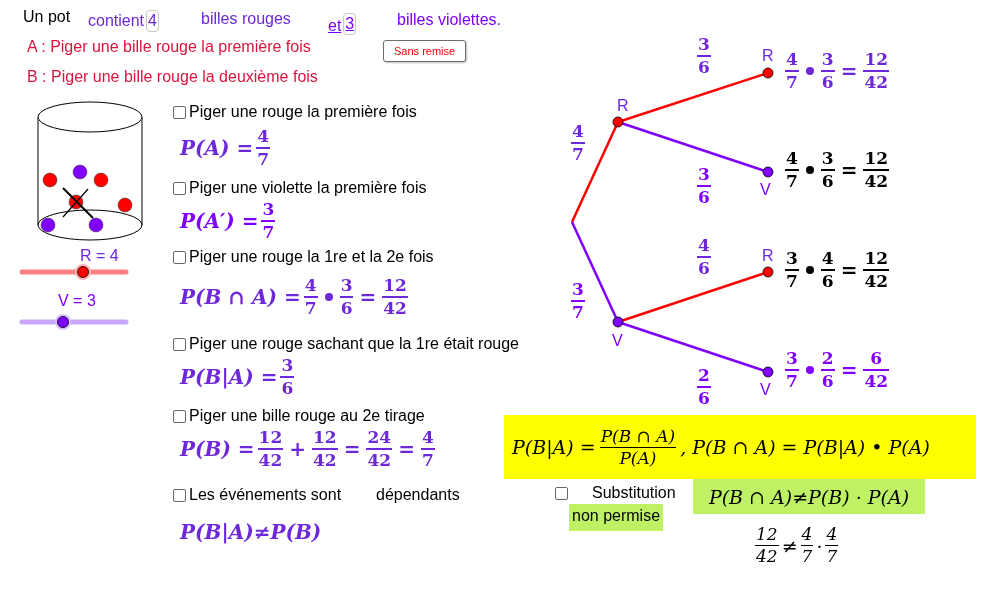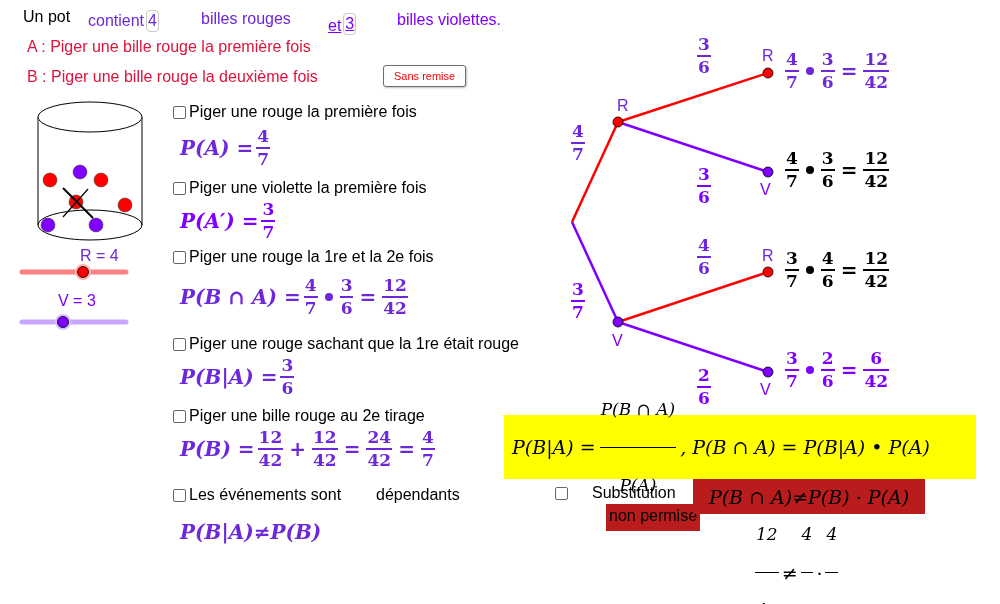--- a/index.html
+++ b/index.html
@@ -23,45 +23,45 @@
   .math .up { font-style:normal; }
   .frac { display:inline-flex; flex-direction:column; align-items:center; font-style:normal;
           font-weight:bold; font-size:17px; line-height:19px; margin:0 3px; }
   .frac .num { padding:0 1px; }
   .frac .bar { height:2px; align-self:stretch; background:currentColor; margin:1px 0; }
   .frac .den { padding:0 1px; }
   .op { margin:0 3px; font-style:normal; }
   .dot { display:inline-block; width:8px; height:8px; border-radius:50%; background:currentColor; margin:0 4px; }
   .plain { font-family:"DejaVu Serif", serif; font-weight:normal; font-style:italic; font-size:19px;
            display:flex; align-items:center; white-space:nowrap; color:#000; }
-  .plain .frac { font-weight:normal; font-style:italic; font-size:17px;gap:27px; }
+  .plain .frac { font-weight:normal; font-style:italic; font-size:17px; }
   .plain .frac .bar { height:1px; }
   .plain .up { font-style:normal; }
   .yellow { background:#ffff00; }
-  .magenta { background:#b91c1c; }
+  .magenta { background:#bef264; }
 </style>
 </head>
 <body>
 
 <div class="abs txt black" style="left:23px;top:8px;">Un pot</div>
 <div class="abs txt red" style="left:88px;top:10px;display:flex;align-items:center;">
   <span>contient</span>
   <span class="numbox">4</span>
 </div>
 <div class="abs txt red" style="left:201px;top:10px;">billes rouges</div>
 <div class="abs txt violet" style="left:328px;top:13px;display:flex;align-items:flex-end;text-decoration:underline;">
   <span>et</span>
   <span class="numbox">3</span>
 </div>
 <div class="abs txt violet" style="left:397px;top:11px;">billes violettes.</div>
 
 <div class="abs txt crimson" style="left:27px;top:38px;">A : Piger une bille rouge la première fois</div>
 <div class="abs txt crimson" style="left:27px;top:68px;">B : Piger une bille rouge la deuxième fois</div>
 
-<button class="abs btn" style="left:383px;top:65px;">Sans remise</button>
+<button class="abs btn" style="left:383px;top:40px;">Sans remise</button>
 
 <svg class="abs" style="left:30px;top:95px;" width="120" height="150">
   <ellipse cx="60" cy="22" rx="52" ry="15" fill="none" stroke="#000" stroke-width="1"></ellipse>
   <line x1="8" y1="22" x2="8" y2="130" stroke="#555" stroke-width="1.5"></line>
   <line x1="112" y1="22" x2="112" y2="130" stroke="#555" stroke-width="1.5"></line>
   <ellipse cx="60" cy="130" rx="52" ry="15" fill="none" stroke="#000" stroke-width="1"></ellipse>
 
   <circle cx="20" cy="85" r="7" fill="#ff0000" stroke="#333" stroke-width="0.5"></circle>
   <circle cx="50" cy="77" r="7" fill="#7f00ff" stroke="#333" stroke-width="0.5"></circle>
   <circle cx="71" cy="85" r="7" fill="#ff0000" stroke="#333" stroke-width="0.5"></circle>
@@ -340,21 +340,21 @@
       <span class="bar" style="background:#000"></span>
       <span class="den">P(A)</span>
     </span>
   <span>, P(B ∩ A) = P(B|A) • P(A)</span>
 </div>
 
 <div class="abs cb" style="left:555px;top:484px;gap:24px;">
   <span class="box"></span>
   <span>Substitution</span>
 </div>
-<div class="abs magenta txt black" style="left:569px;top:504px;padding:3px 3px;height:27px;box-sizing:border-box;margin-left:37px;">non permise</div>
+<div class="abs magenta txt black" style="left:569px;top:504px;padding:3px 3px;height:27px;box-sizing:border-box;">non permise</div>
 <div class="abs magenta plain" style="left:693px;top:479px;width:232px;height:35px;justify-content:center;box-sizing:border-box;">P(B ∩ A)≠P(B) · P(A)</div>
 <div class="abs plain" style="left:752px;top:525px;">
   <span class="frac">
       <span class="num">12</span>
       <span class="bar" style="background:#000"></span>
       <span class="den">42</span>
     </span>
   <span class="up">≠</span>
   <span class="frac">
       <span class="num">4</span>

